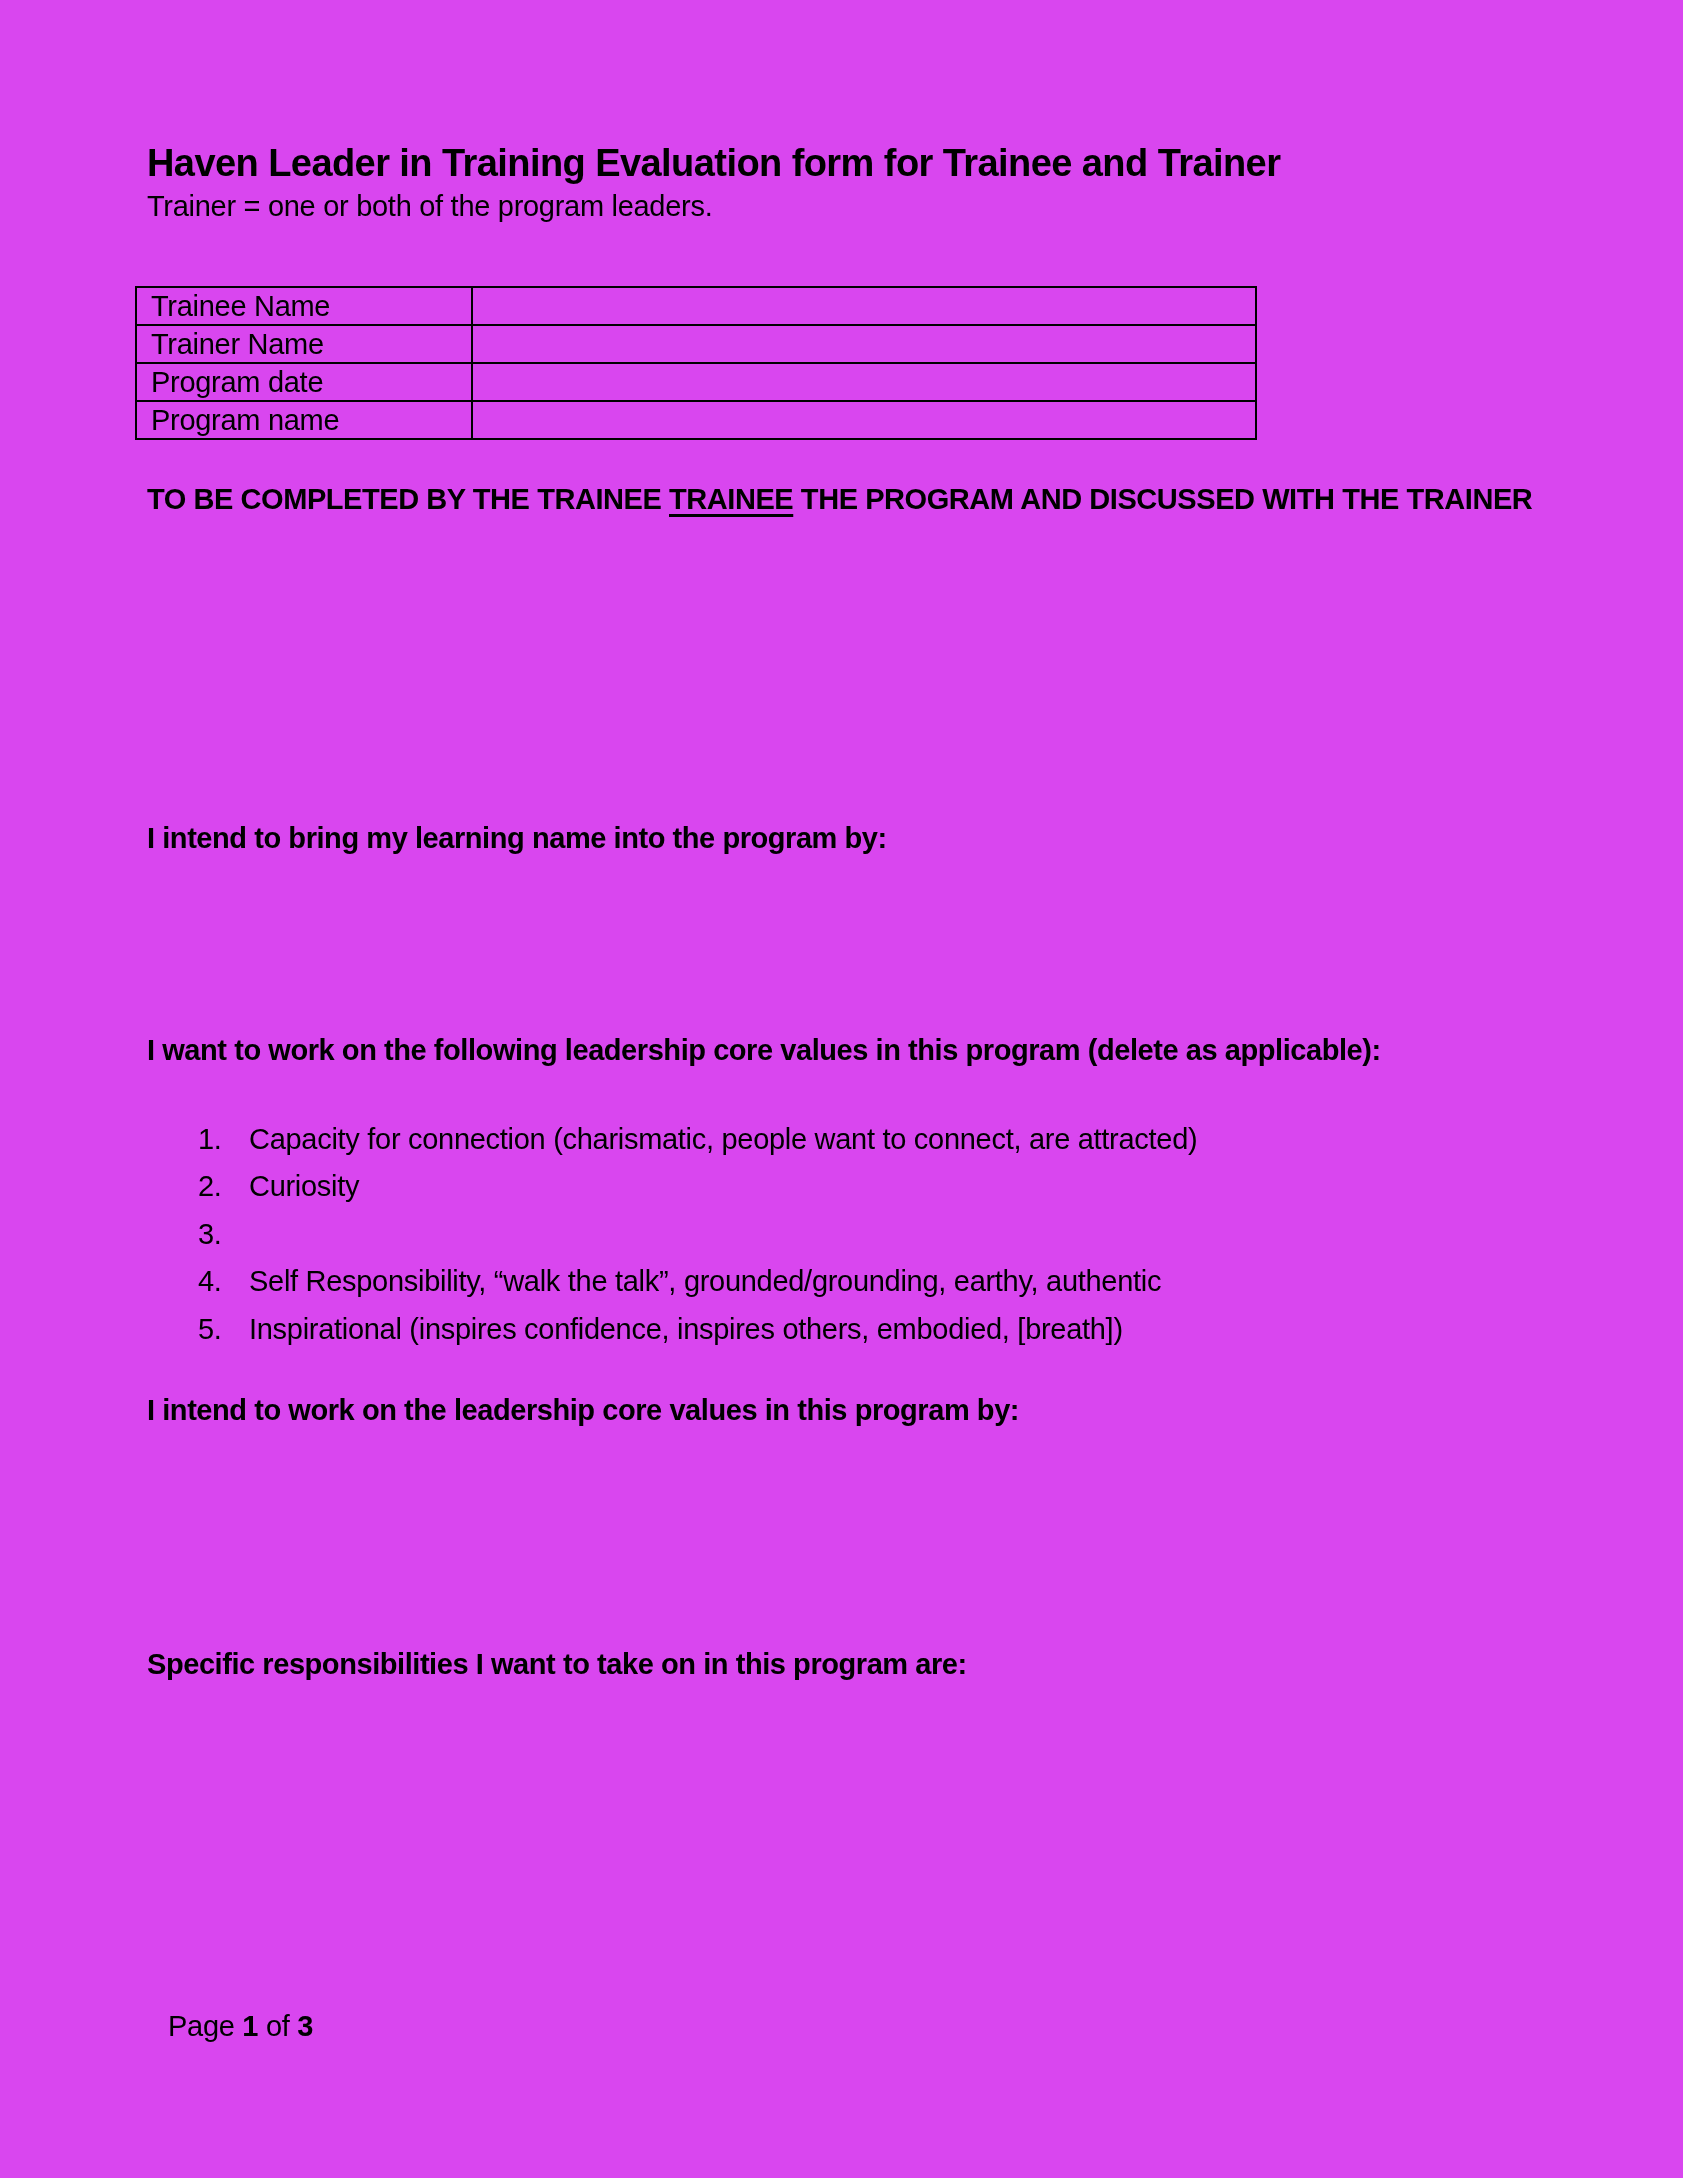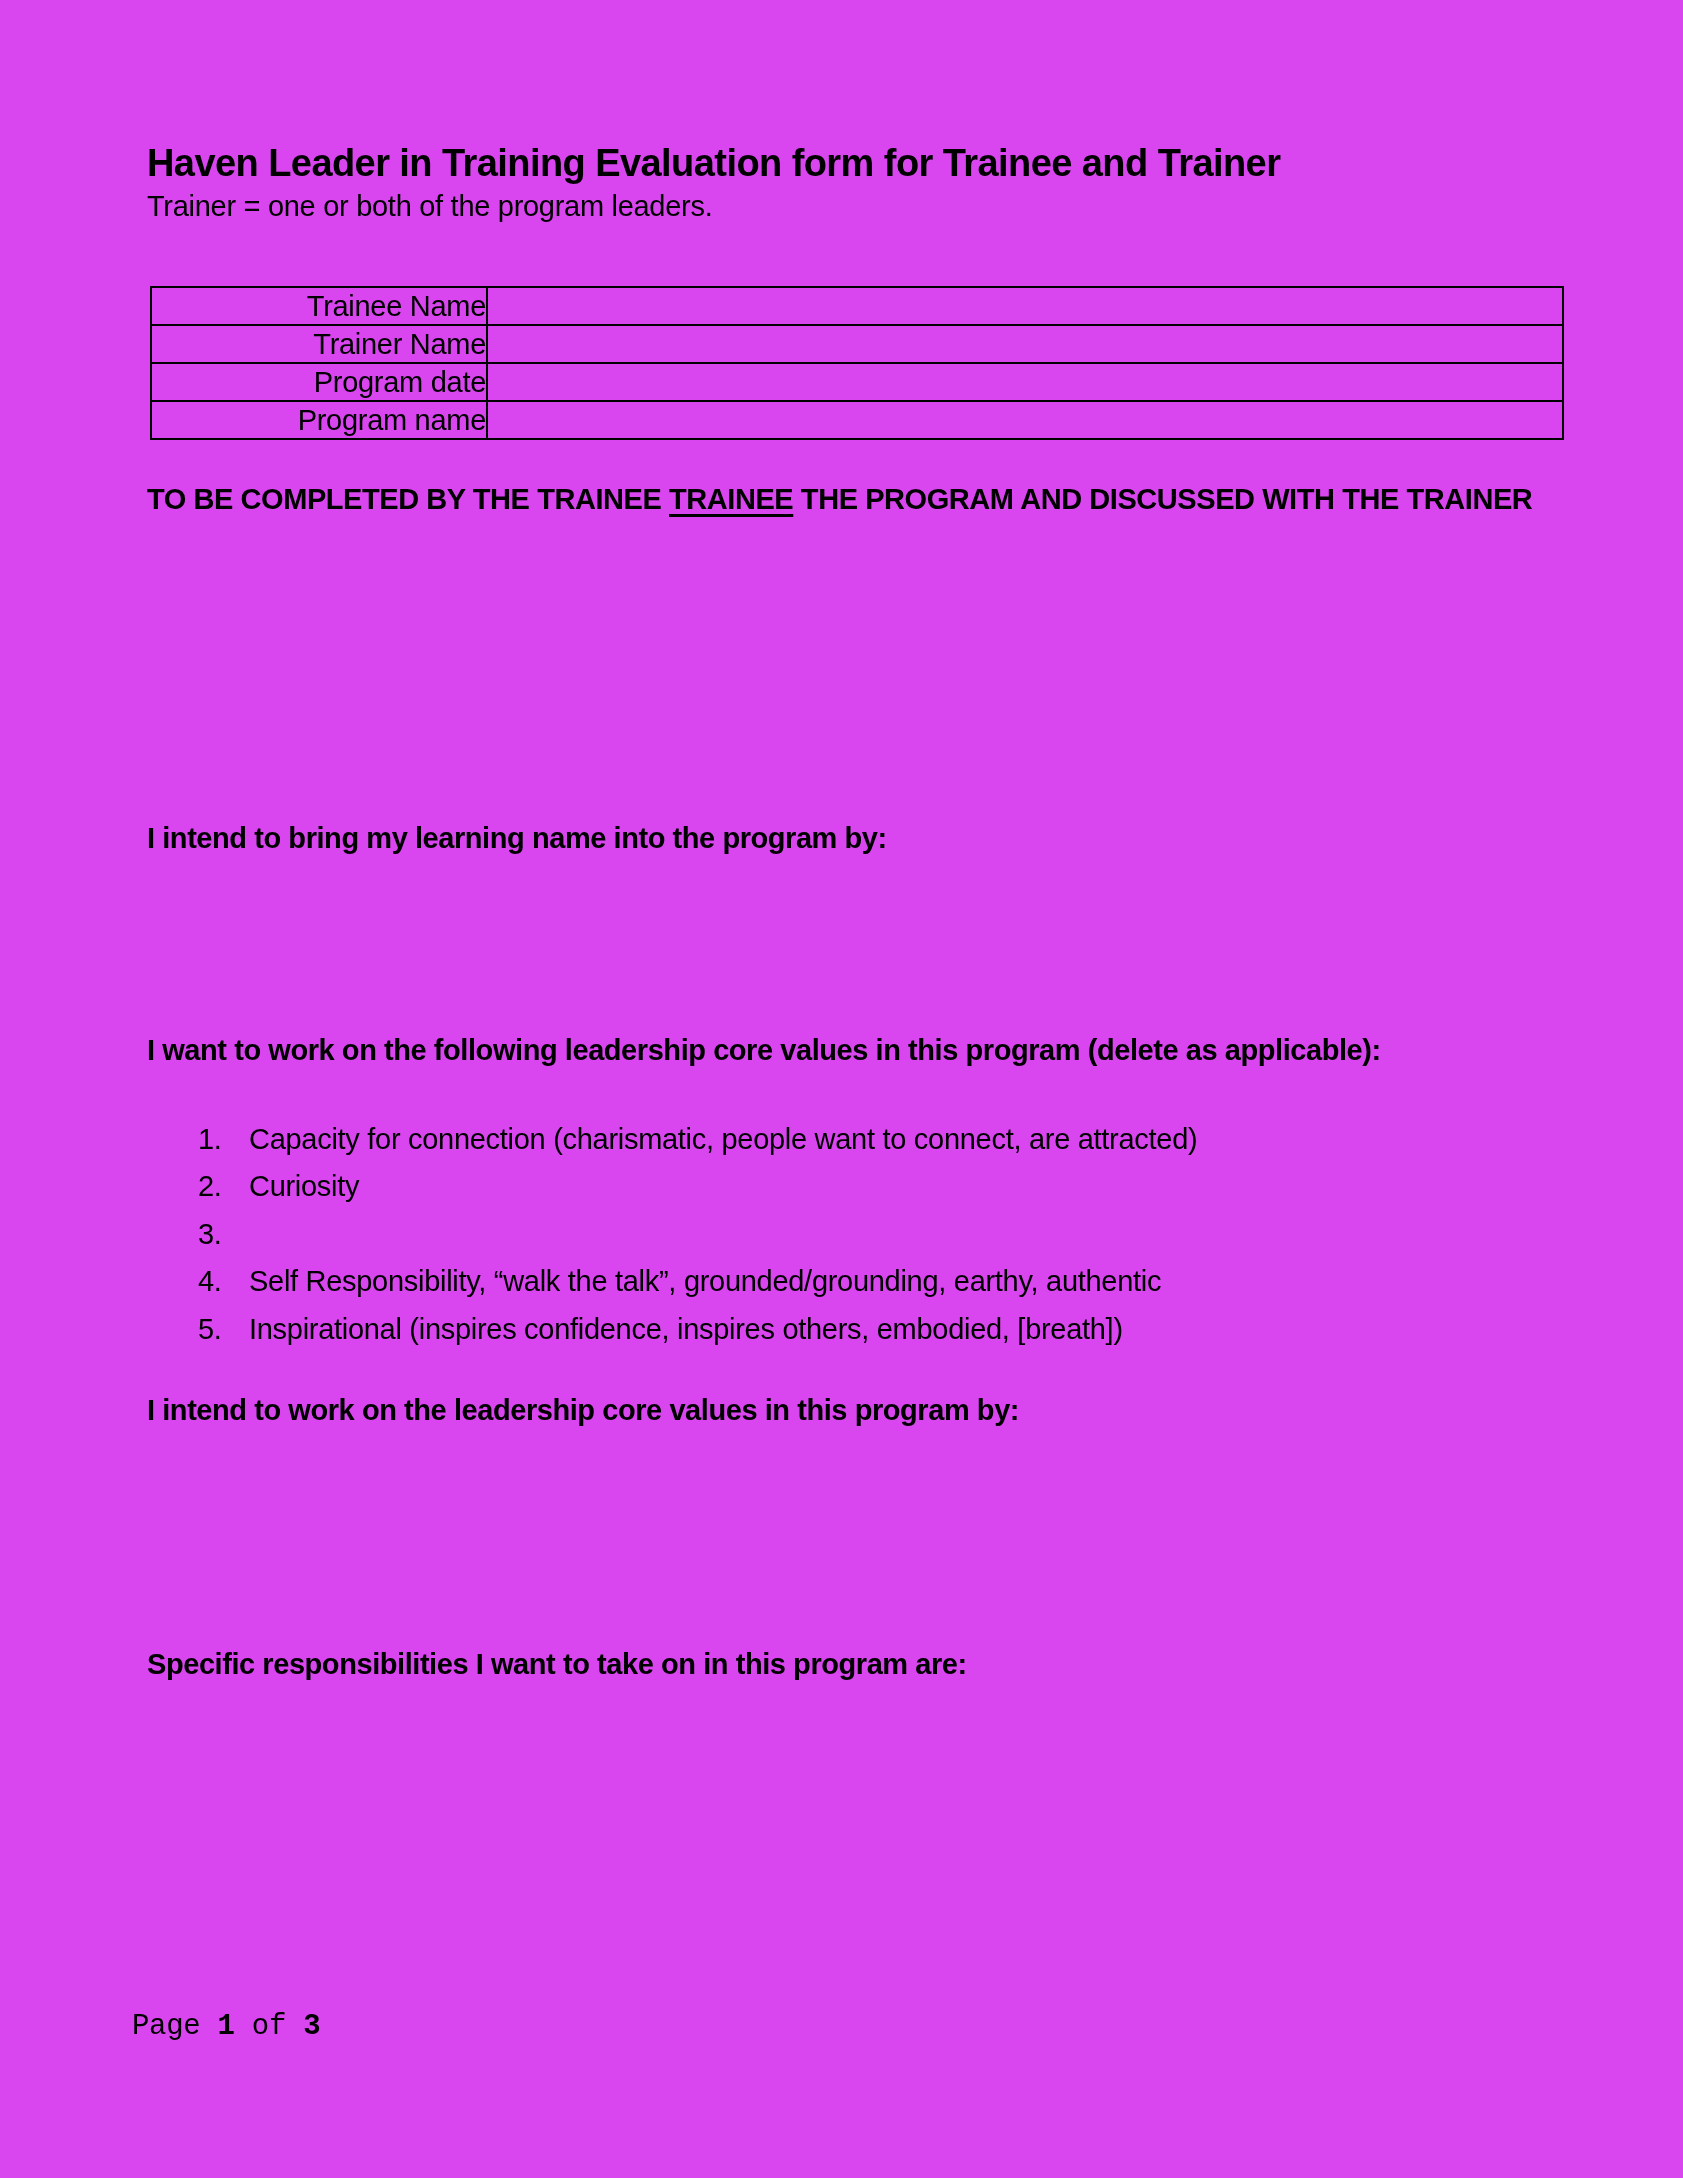--- a/index.html
+++ b/index.html
@@ -23,25 +23,24 @@
     white-space: nowrap;
   }
   .doc-subtitle {
     left: 147px; top: 190px;
     font-size: 29px;
     letter-spacing: -0.01em;
     white-space: nowrap;
   }
   table.info-table {
     position: absolute;
-    left: 150px; top: 286px;
-    width: 1414px;
+    left: 135px; top: 286px;
+    width: 1122px;
     border-collapse: collapse;
     table-layout: fixed;
-    text-align: right;
   }
   table.info-table td {
     border: 2px solid #000000;
     height: 38px;
     font-size: 29px;
     letter-spacing: -0.01em;
     padding: 0 0 0 14px;
     vertical-align: middle;
     white-space: nowrap;
     overflow: hidden;
@@ -80,25 +79,24 @@
     flex: 0 0 51px;
   }
   .num-list .li-text { white-space: pre; }
   .answer-area {
     position: absolute;
     left: 147px;
     width: 1390px;
     background: transparent;
   }
   .doc-footer {
-    left: 132px; top: 2010px;
+    left: 168px; top: 2010px;
     font-size: 29px;
     letter-spacing: -0.01em;
     white-space: pre;
-    font-family: Liberation Mono, monospace;
   }
   .doc-footer .fw-b { font-weight: bold; }
 </style>
 </head>
 <body>
 
 <div class="page">
 
   <div class="abs doc-title">Haven Leader in Training Evaluation form for Trainee and Trainer</div>
 

